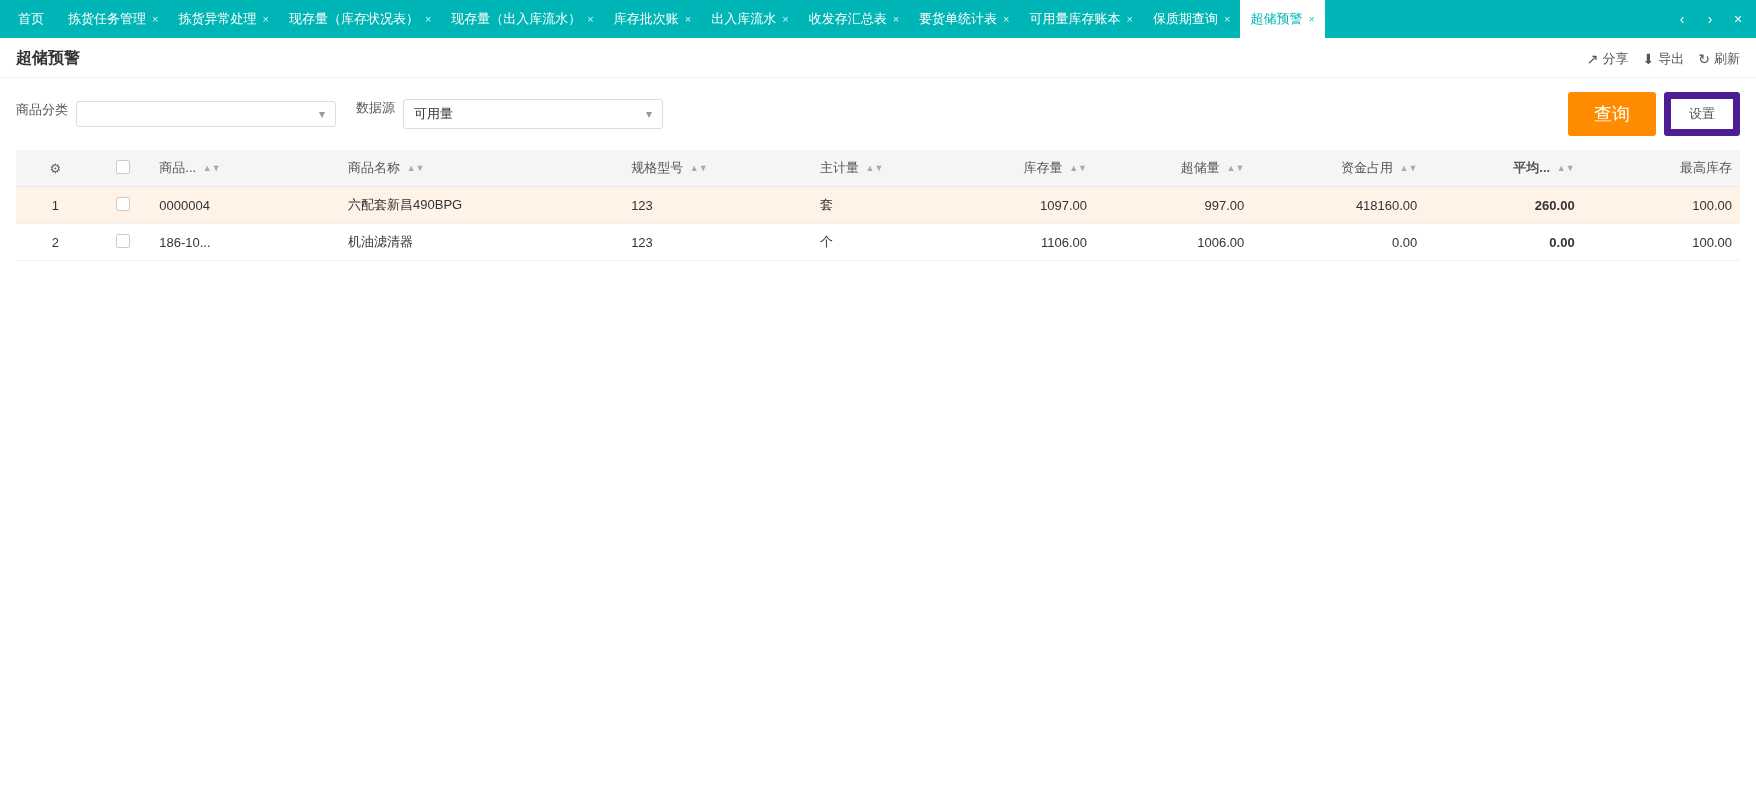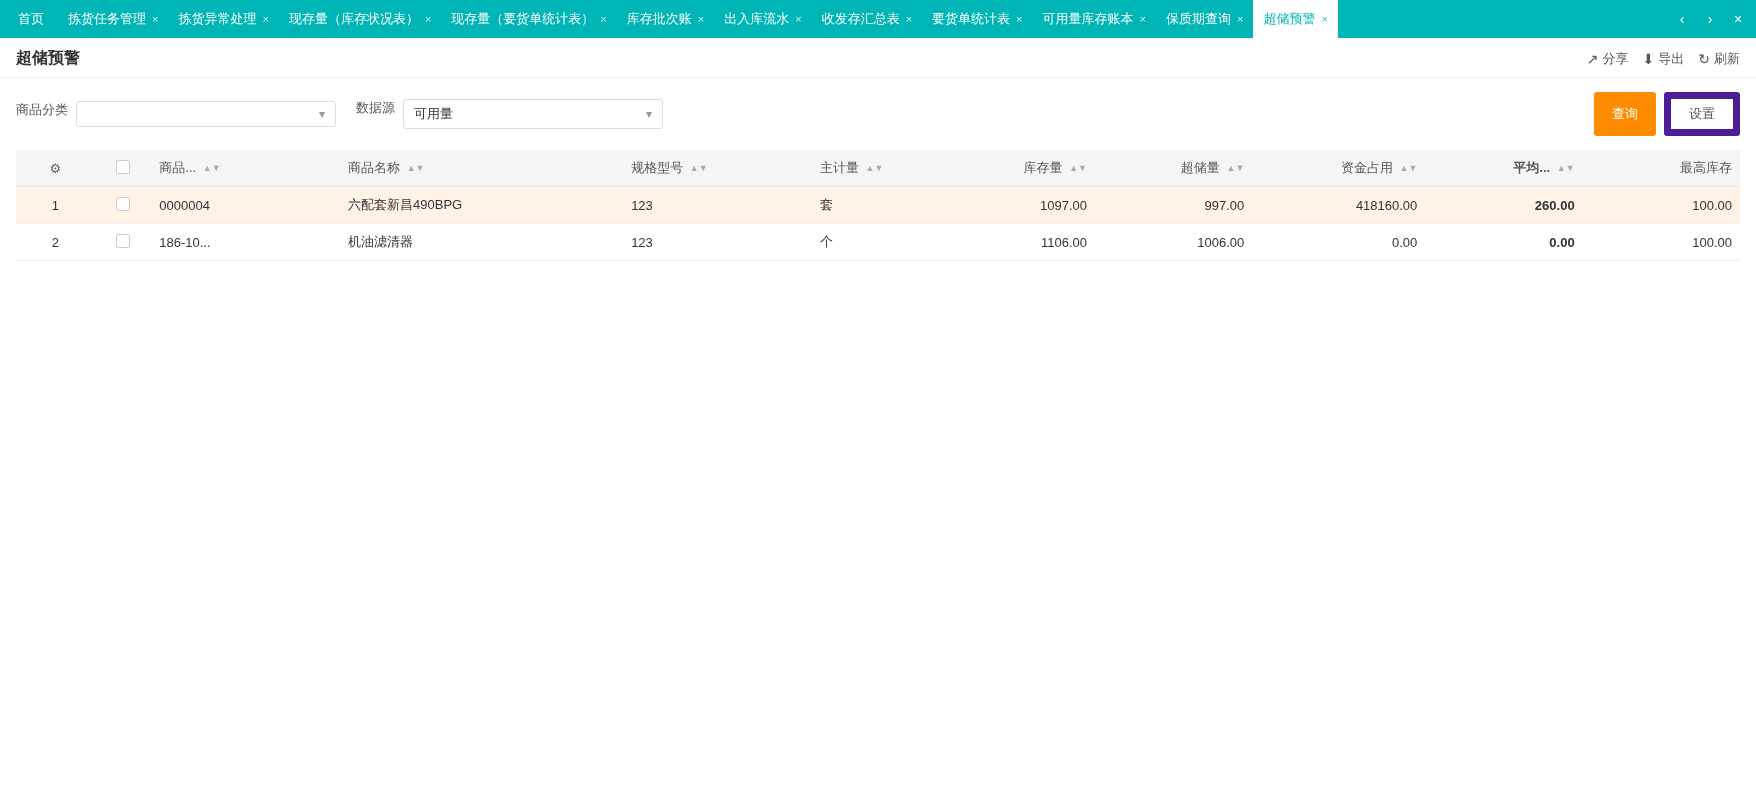--- a/index.html
+++ b/index.html
@@ -129,23 +129,23 @@
     .filter-actions {
       margin-left: auto;
       display: flex;
       gap: 8px;
     }
     .btn-query {
       background: #ff8c00;
       color: #fff;
       border: none;
       border-radius: 3px;
-      padding: 6px 18px;
-      cursor: pointer;
-      font-size: 13px;
+      padding: 6px 26px;
+      cursor: pointer;
+      font-size: 18px;
     }
     .btn-settings {
       background: #fff;
       color: #555;
       border: 7px solid #4c1d95;
       border-radius: 3px;
       padding: 6px 18px;
       cursor: pointer;
       font-size: 13px;
     }
@@ -232,21 +232,21 @@
   </div>
   <div class="nav-item">
     <span>拣货异常处理</span>
     <span class="close-icon">×</span>
   </div>
   <div class="nav-item">
     <span>现存量（库存状况表）</span>
     <span class="close-icon">×</span>
   </div>
   <div class="nav-item">
-    <span>现存量（要货单统计表）</span>
+    <span>现存量（出入库流水）</span>
     <span class="close-icon">×</span>
   </div>
   <div class="nav-item">
     <span>库存批次账</span>
     <span class="close-icon">×</span>
   </div>
   <div class="nav-item">
     <span>出入库流水</span>
     <span class="close-icon">×</span>
   </div>

